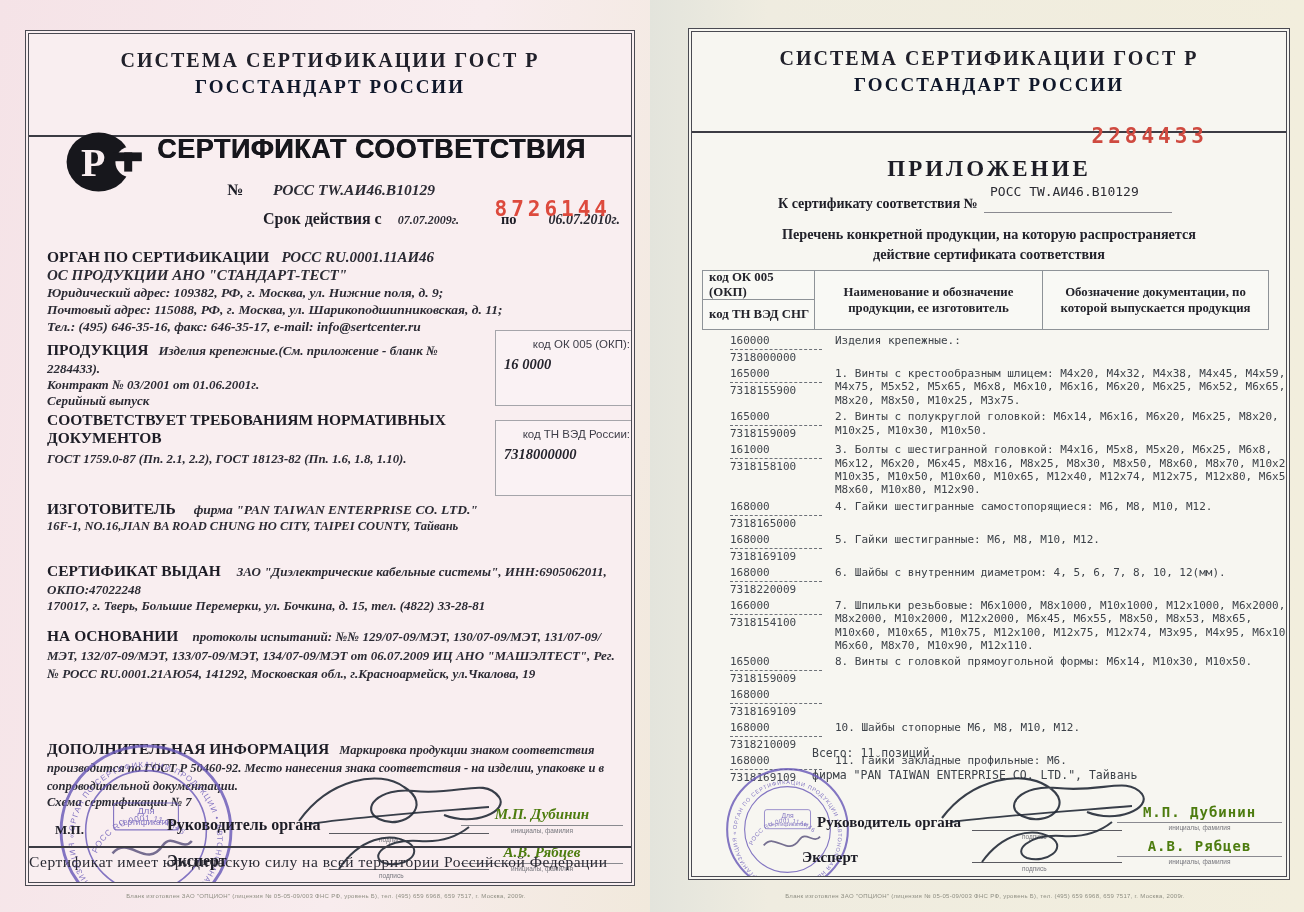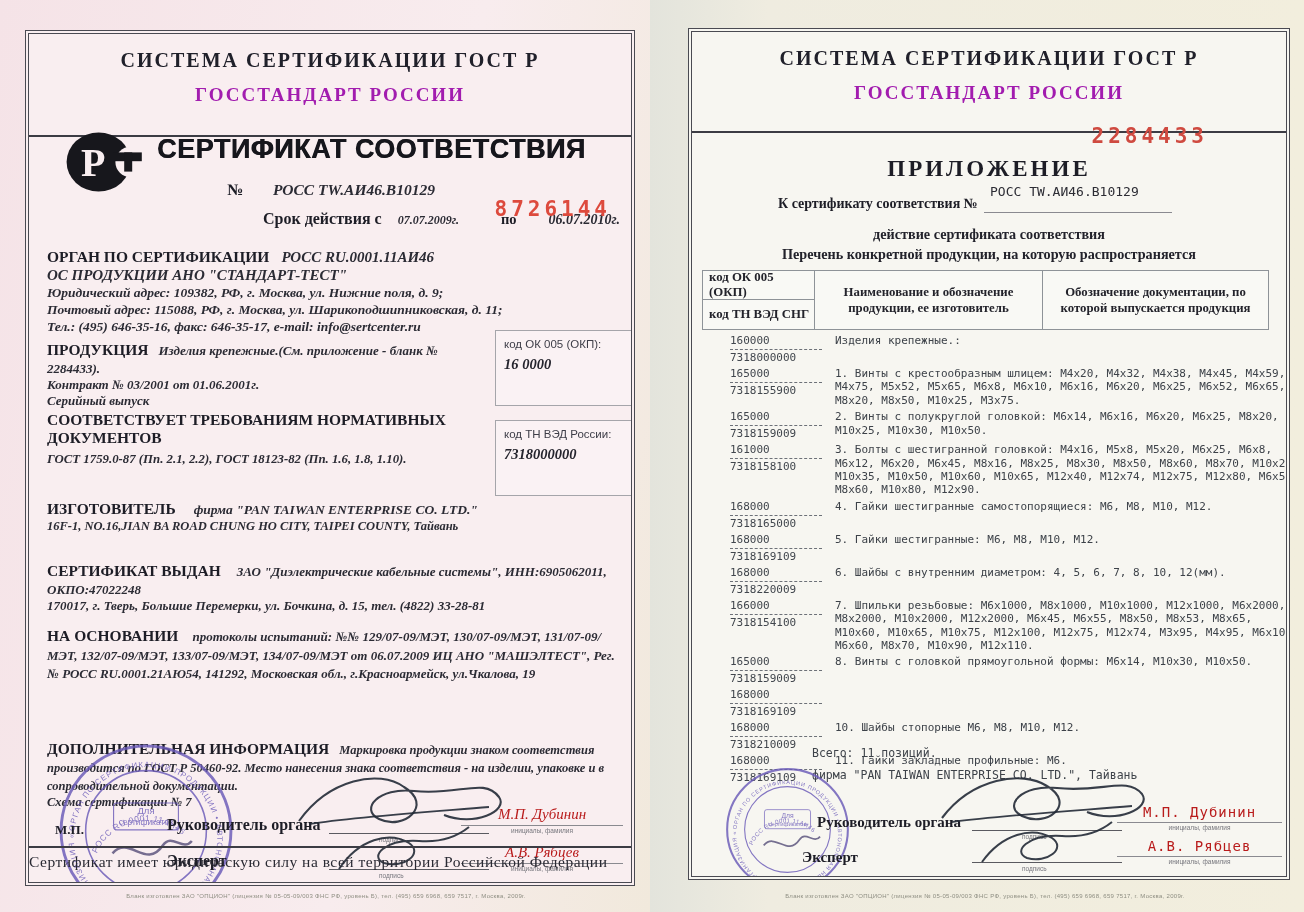--- a/index.html
+++ b/index.html
@@ -5,36 +5,36 @@
   html,body{margin:0;padding:0;}
   body{width:1304px;height:912px;background:#e6e4da;font-family:"Liberation Serif",serif;color:#23232b;overflow:hidden;}
   .page{position:absolute;top:0;height:912px;}
   #page-left{left:0;width:650px;background:linear-gradient(100deg,#f5e3e7 0%,#f8ecee 60%,#f1e9dc 100%);}
   #page-right{left:650px;width:654px;background:linear-gradient(90deg,#e3e4dc 0%,#efece0 18%,#f2eedd 100%);}
   .sheet{position:absolute;border:4px double #4a4a52;overflow:hidden;}
   #sheet-left{left:25px;top:30px;width:602px;height:848px;background:#f9eef0;}
   #sheet-right{left:38px;top:28px;width:594px;height:844px;background:#f7f6f1;}
   .sys-head{position:absolute;left:0;right:0;top:0;text-align:center;border-bottom:2px solid #3c3c44;padding-top:15px;}
   .sys-line1{font-weight:bold;font-size:20px;letter-spacing:2px;color:#20202a;}
-  .sys-line2{font-weight:bold;font-size:19px;letter-spacing:2px;color:#a21caf;margin-top:12px;}
+  .sys-line2{font-weight:bold;font-size:19px;letter-spacing:2px;color:#0f172a;margin-top:4px;}
   #sheet-left .sys-head{height:86px;}
   #sheet-right .sys-head{height:84px;}
   .abs{position:absolute;}
   .lblB{font-weight:bold;font-size:15.5px;color:#1d1d26;}
   .valI{font-weight:bold;font-style:italic;font-size:13.5px;color:#2b2b34;}
   .red-num{font-family:"DejaVu Sans Mono",monospace;font-weight:bold;font-size:21px;letter-spacing:4px;color:#dd4a3d;}
   .cert-title{font-family:"Liberation Sans",sans-serif;font-weight:bold;font-size:27px;letter-spacing:0.5px;color:#16161c;text-shadow:0.6px 0 0 #16161c;}
   .code-box{position:absolute;width:126px;height:60px;border:1px solid #a5a5aa;padding:7px 8px;background:rgba(255,255,255,0.25);}
-  .code-box .cb-label{font-family:"Liberation Sans",sans-serif;font-size:11.5px;color:#3e3e48;}
+  .code-box .cb-label{font-family:"Liberation Sans",sans-serif;font-size:11.5px;color:#3e3e48;text-align:right;}
   .code-box .cb-value{font-weight:bold;font-style:italic;font-size:14.5px;color:#25252e;margin-top:6px;}
   .small-line{font-weight:bold;font-style:italic;font-size:13px;line-height:16px;color:#2b2b34;}
   .footer-band{position:absolute;left:0;right:0;bottom:0;height:29px;border-top:2px solid #3c3c44;text-align:left;font-size:15.5px;color:#2a2a33;padding-top:5px;letter-spacing:0.5px;}
   .fineprint{position:absolute;text-align:center;font-family:"Liberation Sans",sans-serif;font-size:6px;color:#8e8e82;letter-spacing:0.3px;}
   .sig-label{font-weight:bold;font-size:16px;color:#1d1d26;}
-  .sig-name{font-weight:normal;font-style:italic;font-size:15px;color:#b91c1c;text-align:center;border-bottom:1px solid #8a8a90;padding-bottom:2px;}
+  .sig-name{font-weight:bold;font-style:italic;font-size:15px;color:#4d7c0f;text-align:center;border-bottom:1px solid #8a8a90;padding-bottom:2px;}
   .sig-caption{font-family:"Liberation Sans",sans-serif;font-size:6.5px;color:#77777e;text-align:center;margin-top:1px;}
   .sig-line{border-top:1px solid #5a5a60;position:absolute;}
   .mono{font-family:"DejaVu Sans Mono",monospace;}
   .apx-title{font-weight:bold;font-size:23px;letter-spacing:3px;color:#1d1d26;text-align:center;}
   .apx-sub{font-weight:bold;font-size:14.2px;color:#22222b;text-align:center;line-height:20px;}
   .thead{position:absolute;display:grid;grid-template-columns:112px 228px 225px;border:1px solid #8e9398;background:rgba(255,255,255,0.3);}
   .thead .hc{border-right:1px solid #8e9398;font-weight:bold;font-size:12.8px;color:#23232b;}
   .thead .hc:last-child{border-right:none;}
   .hc-split > div{height:28px;display:flex;align-items:center;padding-left:6px;}
   .hc-split > div:first-child{border-bottom:1px solid #8e9398;}
@@ -198,22 +198,22 @@
 
     <div class="abs red-num" style="right:78px;top:92px;color:#cf4a40;">2284433</div>
 
     <div class="abs apx-title" style="left:0;right:0;top:124px;">ПРИЛОЖЕНИЕ</div>
 
     <div class="abs mono" style="left:298px;top:152px;font-size:13px;color:#2c2c34;">РОСС TW.АИ46.В10129</div>
     <div class="abs lblB" style="left:86px;top:164px;font-size:14px;">К сертификату соответствия №</div>
     <div class="sig-line" style="left:292px;top:180px;width:188px;border-top-color:#8a8a90;"></div>
 
     <div class="abs apx-sub" style="left:0;right:0;top:192px;">
+      <div>Перечень конкретной продукции,  на которую распространяется</div>
       <div>действие сертификата соответствия</div>
-      <div>Перечень конкретной продукции,  на которую распространяется</div>
     </div>
 
     <div class="thead" style="left:10px;top:238px;width:565px;height:58px;">
       <div class="hc hc-split">
         <div>код ОК 005 (ОКП)</div>
         <div>код ТН ВЭД СНГ</div>
       </div>
       <div class="hc hc-center">Наименование и обозначение продукции, ее изготовитель</div>
       <div class="hc hc-center">Обозначение документации, по которой выпускается продукция</div>
     </div>

